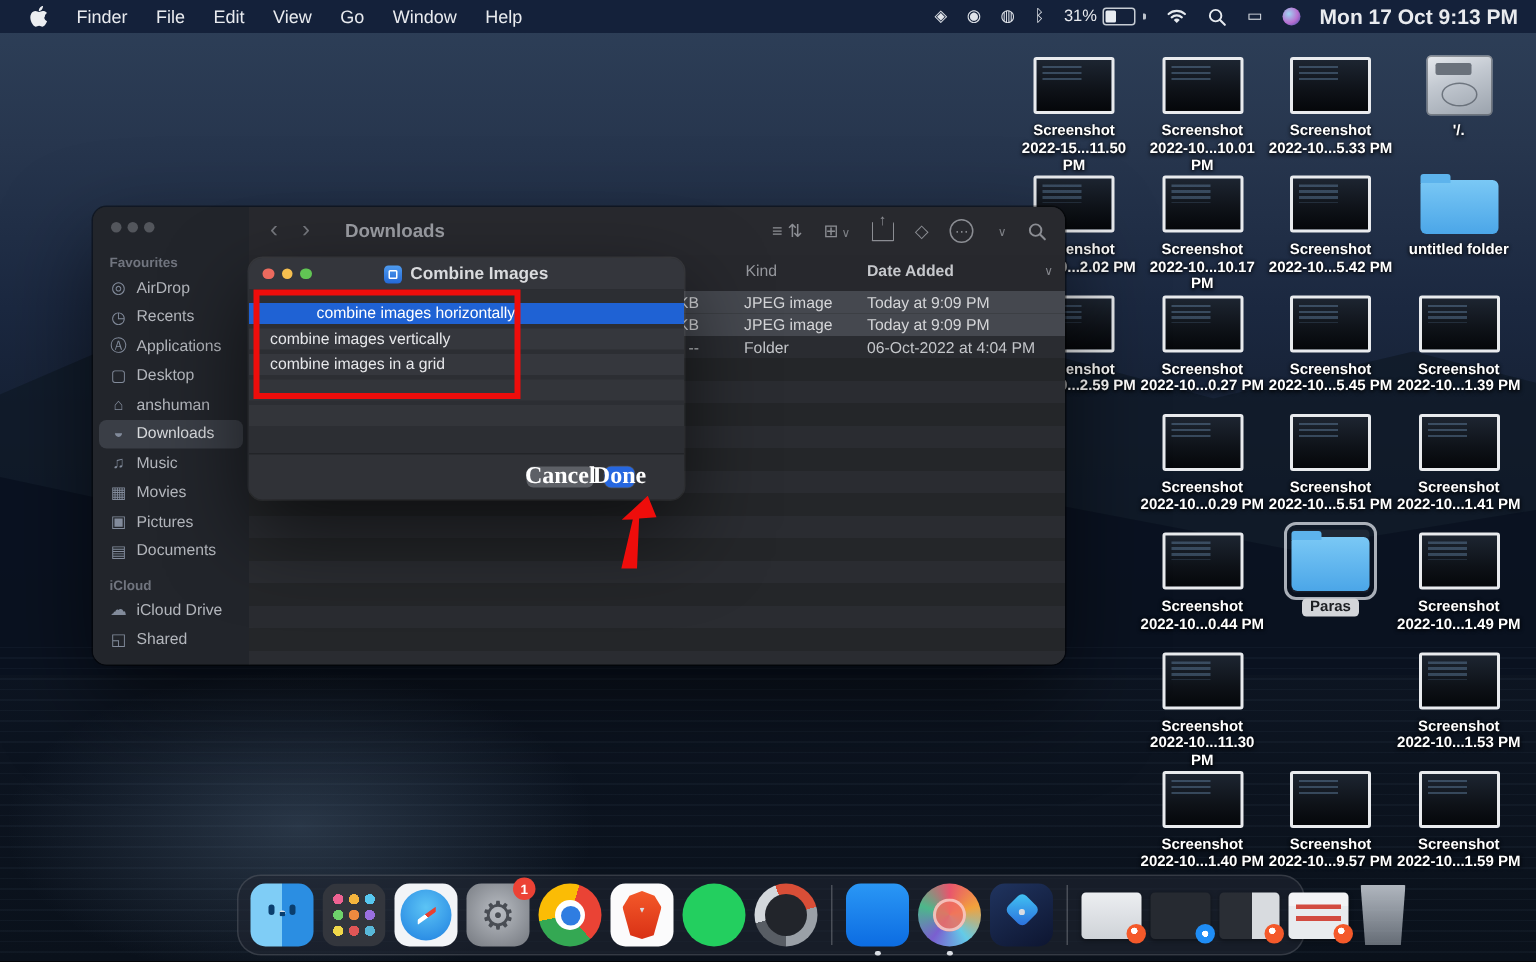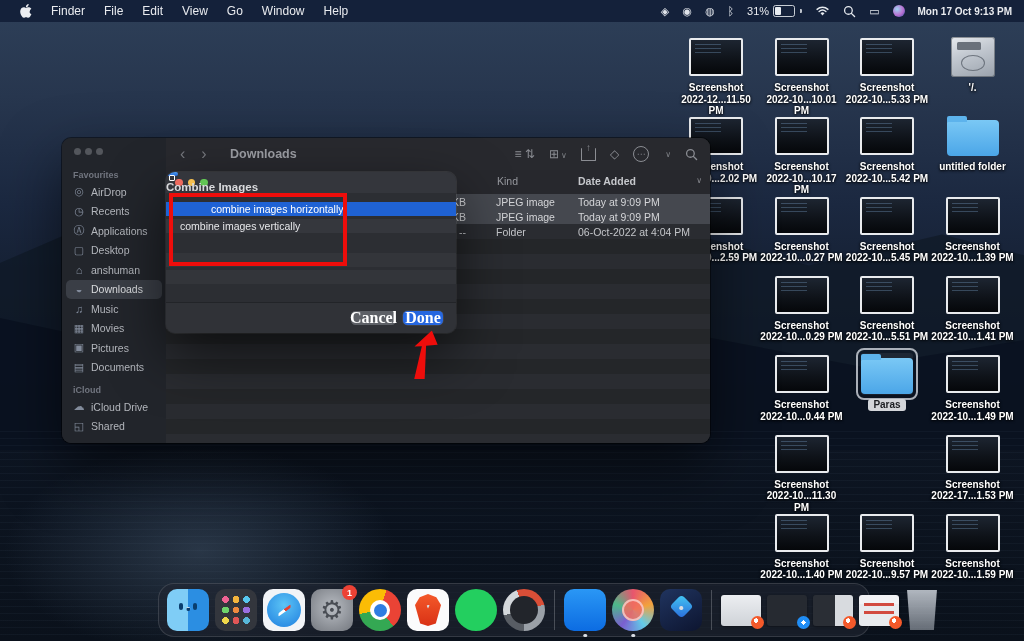--- a/index.html
+++ b/index.html
@@ -26,21 +26,21 @@
   .menubar-item{white-space:nowrap;}
   .menubar-item.selected{font-weight:normal;}
   .mb-right{margin-left:auto;display:flex;align-items:center;gap:13px;padding-right:12px;font-size:11px;}
   .st-ic{color:#dfe3e9;font-size:11px;line-height:1;}
   .battery{display:flex;align-items:center;gap:4px;}
   .batt-body{position:relative;width:20px;height:10px;border:1px solid rgba(230,235,240,.85);border-radius:2.5px;}
   .batt-fill{position:absolute;left:1px;top:1px;bottom:1px;width:31%;background:#e8ecf1;border-radius:1px;}
   .batt-nub{width:2px;height:4px;background:rgba(230,235,240,.8);border-radius:0 1px 1px 0;margin-left:1px;}
   .siri{width:12px;height:12px;border-radius:50%;
     background:radial-gradient(circle at 35% 35%,#9fd4f2,#b86fd1 55%,#2f4fa8 100%);}
-  .clock{font-weight:600;font-size:10px;white-space:nowrap;}
+  .clock{font-weight:600;font-size:14px;white-space:nowrap;}
   
   .desktop{position:absolute;inset:0;z-index:5;}
   .dt-icon{position:absolute;width:86px;display:flex;flex-direction:column;align-items:center;}
   .dt-iconwrap{height:42px;display:flex;align-items:center;justify-content:center;}
   .dt-thumb,.dt-folder,.dt-disk{display:none;}
   .dt-icon.screenshot .dt-thumb{display:block;width:50px;height:34px;border:2.5px solid #e9ebee;border-radius:2px;
     background:linear-gradient(180deg,#1d2531 0%,#0e1218 60%,#05070a 100%);position:relative;}
   .dt-icon.screenshot .dt-thumb::before{content:"";position:absolute;left:4px;top:4px;width:26px;height:12px;
     background:repeating-linear-gradient(180deg,rgba(120,160,200,.35) 0 1.5px,transparent 1.5px 4px);}
   .dt-icon.folder .dt-folder{display:block;position:relative;width:52px;height:36px;margin-top:4px;
@@ -97,34 +97,34 @@
   .f-kind{width:80px;margin-left:30px;}
   .f-date{flex:1;margin-left:2px;}
   
   .dialog{position:absolute;left:166px;top:172px;width:290px;height:161px;z-index:20;border-radius:9px;
     background:#2d2f35;box-shadow:0 22px 55px rgba(0,0,0,.6),0 0 0 1px rgba(255,255,255,.09);overflow:hidden;}
   .dlg-titlebar{position:absolute;left:0;top:0;width:100%;height:21px;background:#34363c;border-bottom:1px solid #222428;
     display:flex;align-items:center;}
   .dlg-lights{display:flex;gap:5px;margin-left:9px;}
   .dlg-lights span{width:7.5px;height:7.5px;border-radius:50%;}
   .tl-red{background:#ec6a5e;}.tl-yellow{background:#f5bf4f;}.tl-green{background:#61c554;}
-  .dlg-titlewrap{position:absolute;left:0;right:0;top:0;height:21px;display:flex;align-items:flex-start;justify-content:center;gap:5px;pointer-events:none;flex-direction:column;}
+  .dlg-titlewrap{position:absolute;left:0;right:0;top:0;height:21px;display:flex;align-items:center;justify-content:center;gap:5px;pointer-events:none;}
   .dlg-appicon{width:12px;height:12px;border-radius:3px;background:linear-gradient(180deg,#4e9bef,#2468d6);position:relative;}
   .dlg-appicon::after{content:"";position:absolute;left:3px;top:3px;width:4px;height:4px;border:1.3px solid #fff;border-radius:1px;}
   .dlg-title{color:#d9dadd;font-size:11.5px;font-weight:700;}
   .dlg-list{position:absolute;left:0;top:21px;width:100%;height:110px;background:#2c2e33;}
   .dlg-option{position:absolute;left:0;width:100%;height:13.5px;display:flex;align-items:center;
     background:#35373d;color:#e6e7ea;font-size:10.5px;padding-left:14px;box-sizing:border-box;}
   .dlg-option.selected{background:#1f62d4;color:#fff;padding-left:45px;}
   .dlg-stripe{position:absolute;left:0;width:100%;height:13.5px;background:#33353a;}
   .dlg-footer{position:absolute;left:0;bottom:0;width:100%;height:30px;background:#303237;border-top:1px solid #222428;}
   .btn{position:absolute;top:8px;height:14px;border-radius:4.5px;font-size:16px;font-weight:600;color:#fff;
     display:flex;align-items:center;justify-content:center;border:none;font-family:Liberation Serif, serif;text-align:center;}
   .btn-cancel{left:185px;width:45px;background:#5d6066;}
-  .btn-done{left:237px;width:40px;background:#2667e0;box-shadow:0 0 0 .5px rgba(255,255,255,.15);}
+  .btn-done{left:237px;width:20px;background:#2667e0;box-shadow:0 0 0 .5px rgba(255,255,255,.15);}
   
   .red-rect{position:absolute;left:169px;top:193px;width:170px;height:65px;z-index:30;
     border:4px solid #ee0d0b;pointer-events:none;}
   .red-arrow{position:absolute;left:408px;top:330px;width:34px;height:52px;z-index:30;pointer-events:none;transform:rotate(6deg);}
   
   .dock{position:absolute;left:158px;top:583px;width:712px;height:54px;z-index:35;
     background:rgba(32,38,50,.58);border:1px solid rgba(255,255,255,.13);border-radius:16px;
     display:flex;align-items:center;gap:6px;padding:0 8px;box-sizing:border-box;}
   .dock-app{position:relative;width:42px;height:42px;border-radius:10px;flex:0 0 auto;}
   .dock-app.running::after{content:"";position:absolute;left:50%;bottom:-6px;width:3.5px;height:3.5px;border-radius:50%;
@@ -212,21 +212,21 @@
   </div>
 
   <div class="desktop">
     <div class="dt-icon screenshot" style="left: 673px; top: 36px;">
         <div class="dt-iconwrap">
           <div class="dt-thumb"></div>
 
         </div>
         <div class="dt-label">
           <span class="dt-line1">Screenshot</span><br>
-          <span class="dt-line2">2022-12...11.50 PM</span>
+          <span class="dt-line2">2022-15...11.50 PM</span>
         </div>
       </div>
       <div class="dt-icon screenshot" style="left: 758.5px; top: 36px;">
         <div class="dt-iconwrap">
           <div class="dt-thumb"></div>
 
         </div>
         <div class="dt-label">
           <span class="dt-line1">Screenshot</span><br>
           <span class="dt-line2">2022-10...10.01 PM</span>
@@ -404,21 +404,21 @@
           <span class="dt-line2">2022-10...11.30 PM</span>
         </div>
       </div>
       <div class="dt-icon screenshot" style="left: 929.5px; top: 432.5px;">
         <div class="dt-iconwrap">
           <div class="dt-thumb"></div>
 
         </div>
         <div class="dt-label">
           <span class="dt-line1">Screenshot</span><br>
-          <span class="dt-line2">2022-17...1.53 PM</span>
+          <span class="dt-line2">2022-10...1.53 PM</span>
         </div>
       </div>
       <div class="dt-icon screenshot" style="left: 758.5px; top: 511.8px;">
         <div class="dt-iconwrap">
           <div class="dt-thumb"></div>
 
         </div>
         <div class="dt-label">
           <span class="dt-line1">Screenshot</span><br>
           <span class="dt-line2">2022-10...1.40 PM</span>
@@ -609,20 +609,21 @@
         <span class="tl-green"></span>
       </div>
       <div class="dlg-titlewrap">
         <span class="dlg-appicon"></span>
         <span class="dlg-title">Combine Images</span>
       </div>
     </div>
     <div class="dlg-list">
       <div class="dlg-option selected" style="top: 9px;">combine images horizontally</div>
         <div class="dlg-option" style="top: 26px;">combine images vertically</div>
+        <div class="dlg-option" style="top: 43px;">combine images in a grid</div>
       <div class="dlg-stripe" style="top:60px"></div>
       <div class="dlg-stripe" style="top:77px"></div>
     </div>
     <div class="dlg-footer">
       <button class="btn btn-cancel">Cancel</button>
       <button class="btn btn-done">Done</button>
     </div>
   </div>
 
   <div class="red-rect"></div>

